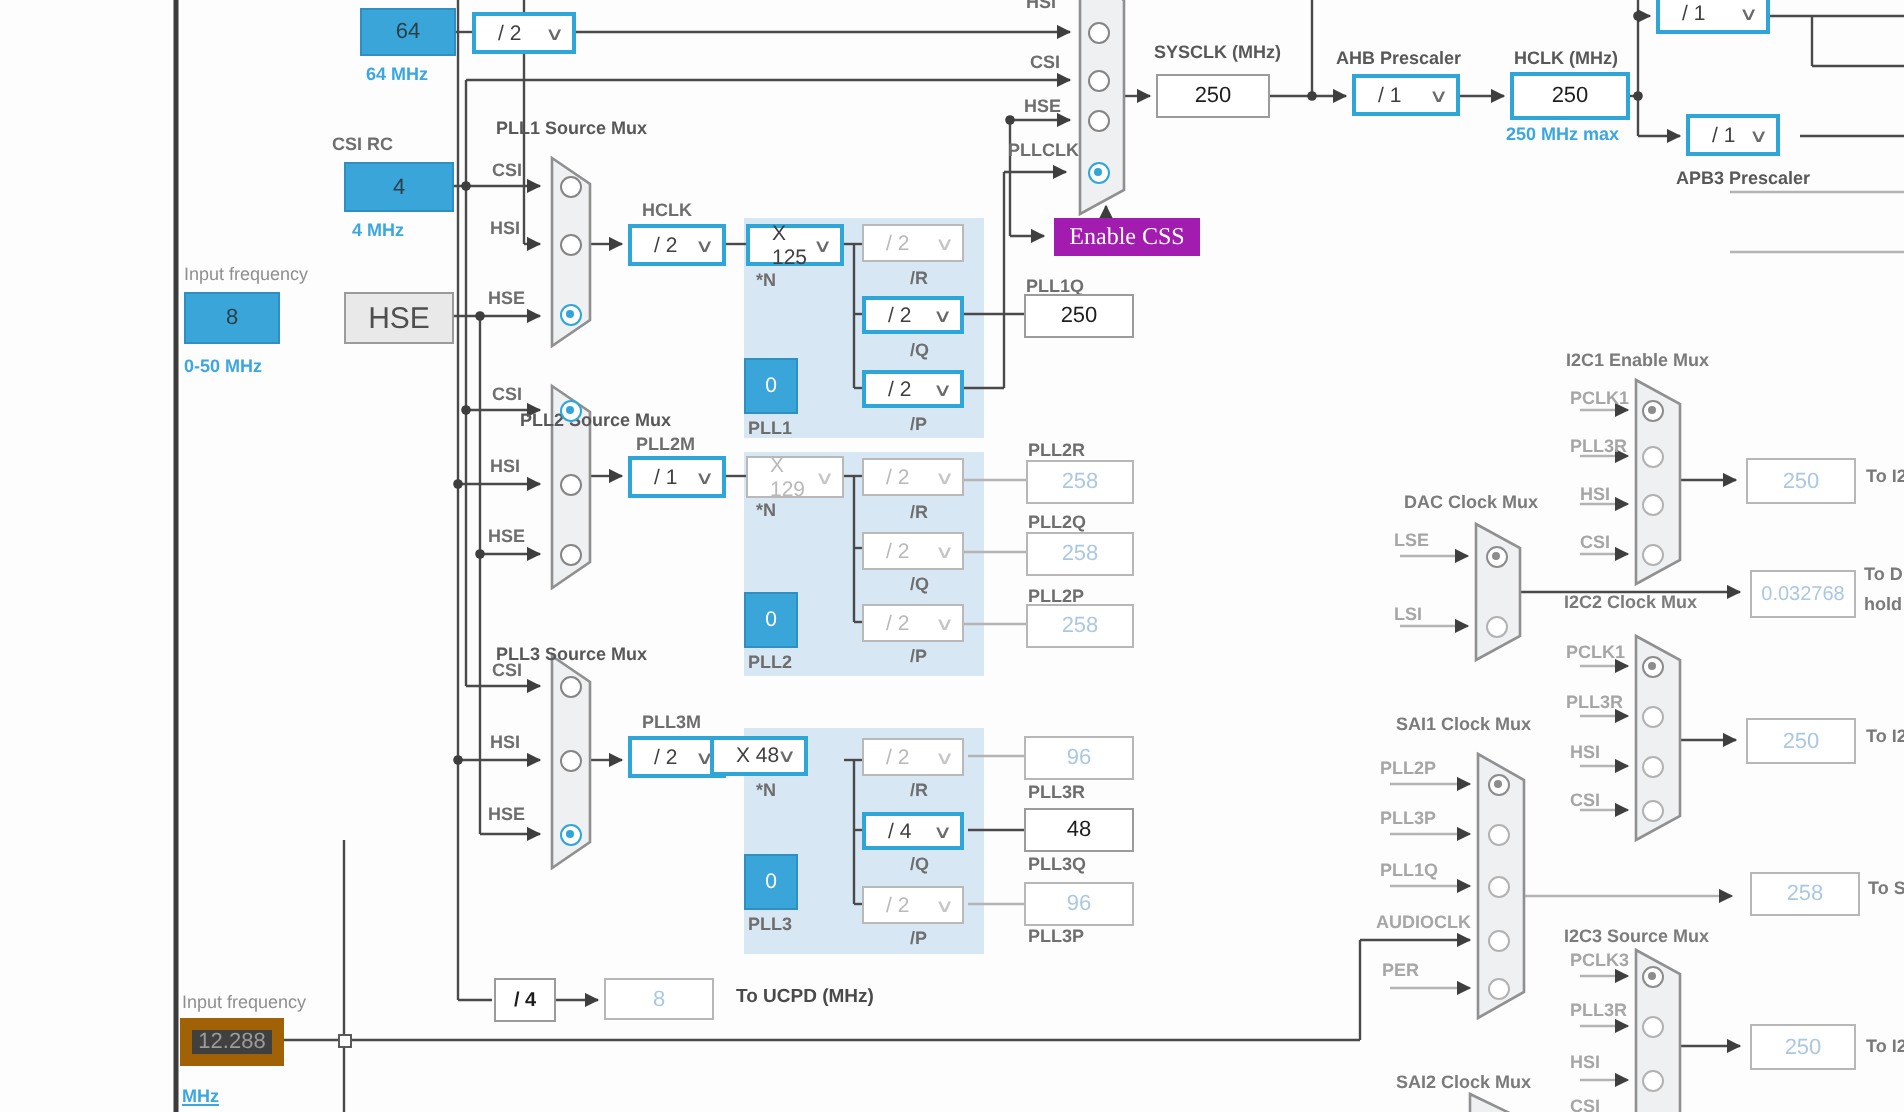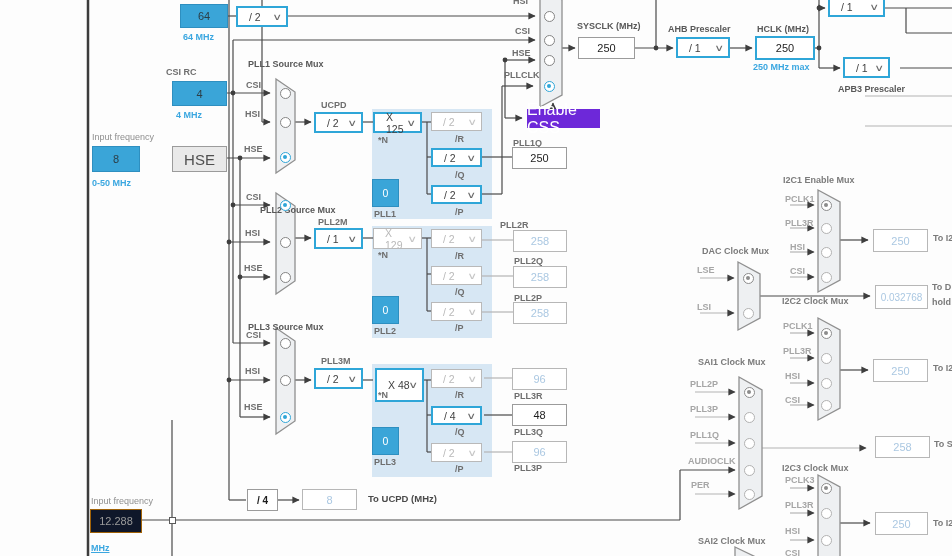--- a/index.html
+++ b/index.html
@@ -22,24 +22,24 @@
   .ch  {font-size:9px;color:#6a6a6a;transform:scaleX(1.5);}
   .dd-i .ch{color:#c6c6c6;}
   
   .vb{position:absolute;box-sizing:border-box;display:flex;align-items:center;
       justify-content:center;font-size:11px;}
   .vb-blue{background:#3aa5d8;border:1px solid #2e8fc0;color:#2c3e46;}
   .vb-frac{background:#3aa5d8;border:1px solid #2e8fc0;color:#fff;font-size:10.5px;}
   .vb-w   {background:#fff;border:1px solid #9b9b9b;color:#1d1d1d;}
   .vb-o   {background:#fff;border:1px solid #b7b7b7;color:#abc8e2;}
   .vb-hclk{background:#fff;border:2px solid #2fa6d8;color:#1d1d1d;}
-  .vb-dis {background:#0f172a;border:1px solid #a16207;color:#9b9b9b;}
+  .vb-dis {background:#404040;border:6px solid #a16207;color:#9b9b9b;}
   .vb-hse {background:#e9e9e9;border:1px solid #9b9b9b;color:#4f4f4f;font-size:15px;}
-  .btn{position:absolute;box-sizing:border-box;background:#6d28d9;color:#fff;font-size:16px;
-       display:flex;align-items:center;justify-content:center;}
+  .btn{position:absolute;box-sizing:border-box;background:#a21caf;color:#fff;font-size:12px;
+       display:flex;align-items:center;justify-content:center;font-family:Liberation Serif, serif;}
   .panel{position:absolute;background:#d7e7f4;}
   
   .rad{position:absolute;box-sizing:border-box;width:11px;height:11px;border-radius:50%;
        background:#fff;border:1.5px solid #858585;}
   .rad-r{border-color:#b2b2b2;}
   .rad-sel{border-color:#2fa6d8;}
   .rad-rsel{border-color:#8c8c8c;}
   .rad-sel::after,.rad-rsel::after{content:'';position:absolute;left:2px;top:2px;width:4px;
        height:4px;border-radius:50%;}
   .rad-sel::after{background:#2fa6d8;}
@@ -209,21 +209,21 @@
   <div class="lbl-blue" style="left:176px;top:110px;">4 MHz</div>
   <div class="vb vb-hse" style="left:172px;top:146px;width:55px;height:26px;">HSE</div>
 
   <div class="lbl-b" style="left:248px;top:59px;">PLL1 Source Mux</div>
   <div class="lbl" style="left:246px;top:80px;">CSI</div>
   <div class="lbl" style="left:245px;top:109px;">HSI</div>
   <div class="lbl" style="left:244px;top:144px;">HSE</div>
   <div class="rad" style="left:279.5px;top:87.5px;"></div>
   <div class="rad" style="left:279.5px;top:116.5px;"></div>
   <div class="rad rad-sel" style="left:279.5px;top:151.5px;"></div>
-  <div class="lbl" style="left:321px;top:100px;">UCPD</div>
+  <div class="lbl" style="left:321px;top:100px;">HCLK</div>
   <div class="dd" style="left:314px;top:112px;width:49px;height:21px;">
     <span>/ 2</span>
       <span class="ch">∨</span>
   </div>
   <div class="dd" style="left:373px;top:112px;width:49px;height:21px;">
     <span>X 125</span>
       <span class="ch">∨</span>
   </div>
   <div class="lbl" style="left:378px;top:135px;">*N</div>
   <div class="dd-i" style="left:431px;top:112px;width:51px;height:19px;">
@@ -273,40 +273,40 @@
       <span class="ch">∨</span>
   </div>
   <div class="lbl" style="left:455px;top:287px;">/Q</div>
   <div class="dd-i" style="left:431px;top:302px;width:51px;height:19px;">
     <span>/ 2</span>
       <span class="ch">∨</span>
   </div>
   <div class="lbl" style="left:455px;top:323px;">/P</div>
   <div class="vb vb-frac" style="left:372px;top:296px;width:27px;height:28px;">0</div>
   <div class="lbl" style="left:374px;top:326px;">PLL2</div>
-  <div class="lbl" style="left:500px;top:220px;">PLL2R</div>
+  <div class="lbl" style="left:514px;top:220px;">PLL2R</div>
   <div class="vb vb-o" style="left:513px;top:230px;width:54px;height:22px;">258</div>
   <div class="lbl" style="left:514px;top:256px;">PLL2Q</div>
   <div class="vb vb-o" style="left:513px;top:266px;width:54px;height:22px;">258</div>
   <div class="lbl" style="left:514px;top:293px;">PLL2P</div>
   <div class="vb vb-o" style="left:513px;top:302px;width:54px;height:22px;">258</div>
 
   <div class="lbl-b" style="left:248px;top:322px;">PLL3 Source Mux</div>
   <div class="lbl" style="left:246px;top:330px;">CSI</div>
   <div class="lbl" style="left:245px;top:366px;">HSI</div>
   <div class="lbl" style="left:244px;top:402px;">HSE</div>
   <div class="rad" style="left:279.5px;top:337.5px;"></div>
   <div class="rad" style="left:279.5px;top:374.5px;"></div>
   <div class="rad rad-sel" style="left:279.5px;top:411.5px;"></div>
   <div class="lbl" style="left:321px;top:356px;">PLL3M</div>
   <div class="dd" style="left:314px;top:368px;width:49px;height:21px;">
     <span>/ 2</span>
       <span class="ch">∨</span>
   </div>
-  <div class="dd" style="left:375px;top:368px;width:49px;height:34px;justify-content:space-between;">
+  <div class="dd" style="left:355px;top:368px;width:49px;height:20px;justify-content:space-between;">
     <span>X 48</span>
       <span class="ch">∨</span>
   </div>
   <div class="lbl" style="left:378px;top:390px;">*N</div>
   <div class="dd-i" style="left:431px;top:369px;width:51px;height:19px;">
     <span>/ 2</span>
       <span class="ch">∨</span>
   </div>
   <div class="lbl" style="left:455px;top:390px;">/R</div>
   <div class="dd" style="left:431px;top:406px;width:51px;height:19px;">
@@ -402,21 +402,21 @@
   <div class="lbl-r" style="left:688px;top:456px;">AUDIOCLK</div>
   <div class="lbl-r" style="left:691px;top:480px;">PER</div>
   <div class="rad rad-r rad-rsel" style="left:743.5px;top:386.5px;"></div>
   <div class="rad rad-r" style="left:743.5px;top:411.5px;"></div>
   <div class="rad rad-r" style="left:743.5px;top:437.5px;"></div>
   <div class="rad rad-r" style="left:743.5px;top:464.5px;"></div>
   <div class="rad rad-r" style="left:743.5px;top:488.5px;"></div>
   <div class="vb vb-o" style="left:875px;top:436px;width:55px;height:22px;">258</div>
   <div class="lbl-to" style="left:934px;top:439px;">To SA</div>
 
-  <div class="lbl-bt" style="left:782px;top:463px;">I2C3 Clock Mux</div>
+  <div class="lbl-bt" style="left:782px;top:463px;">I2C3 Source Mux</div>
   <div class="lbl-r" style="left:785px;top:475px;">PCLK3</div>
   <div class="lbl-r" style="left:785px;top:500px;">PLL3R</div>
   <div class="lbl-r" style="left:785px;top:526px;">HSI</div>
   <div class="lbl-r" style="left:785px;top:548px;">CSI</div>
   <div class="rad rad-r rad-rsel" style="left:820.5px;top:482.5px;"></div>
   <div class="rad rad-r" style="left:820.5px;top:507.5px;"></div>
   <div class="rad rad-r" style="left:820.5px;top:534.5px;"></div>
   <div class="vb vb-o" style="left:875px;top:512px;width:53px;height:23px;">250</div>
   <div class="lbl-to" style="left:933px;top:518px;">To I2</div>
 

